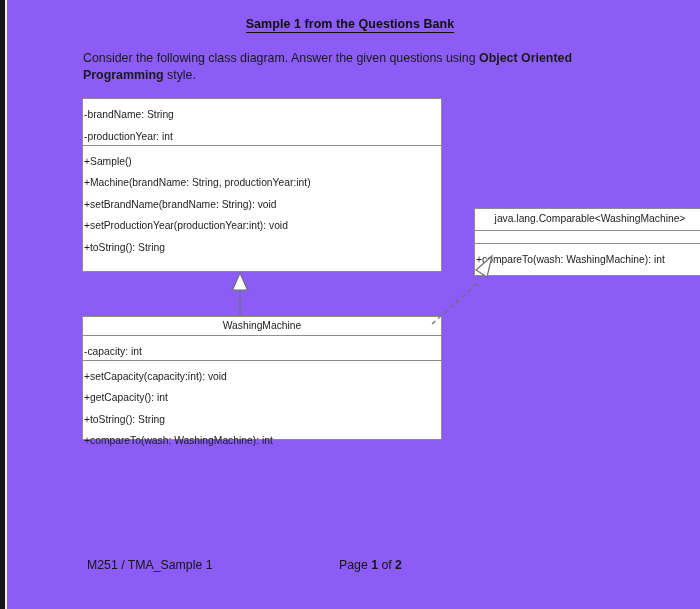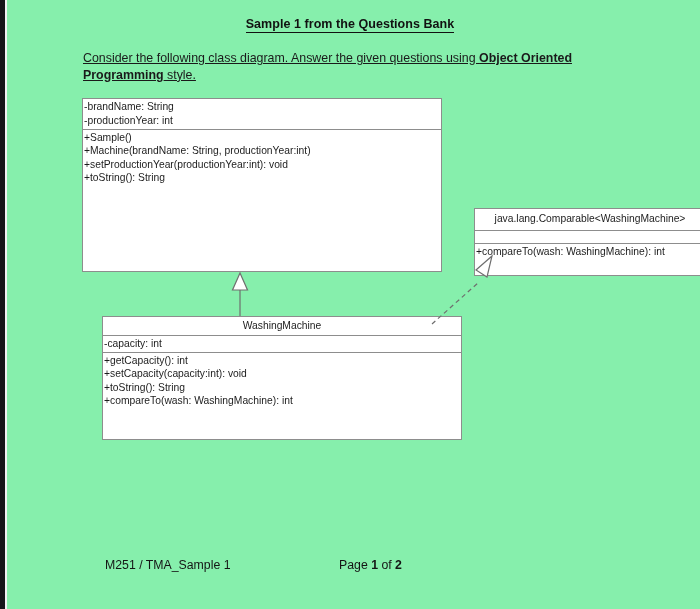--- a/index.html
+++ b/index.html
@@ -14,21 +14,21 @@
     font-family: "Liberation Sans", sans-serif;
     color: #111111;
     position: relative;
     overflow: hidden;
   }
   #page {
     position: absolute;
     left: 0; top: 0;
     width: 700px;
     height: 609px;
-    background: #86efac;
+    background: #8b5cf6;
   }
   
   #left-edge-strip {
     position: absolute;
     left: 0; top: 0;
     width: 5px;
     height: 609px;
     background: #16161a;
   }
   #left-edge-strip2 {
@@ -53,21 +53,20 @@
     border-bottom: 1.6px solid #111;
     padding-bottom: 1px;
   }
   #intro-paragraph {
     position: absolute;
     left: 83px; top: 50px;
     width: 562px;
     font-size: 12.4px;
     line-height: 16.5px;
     color: #1a1a1a;
-    text-decoration: underline;
   }
   #intro-paragraph b { font-weight: bold; }
 
   
   .uml-box {
     position: absolute;
     background: #ffffff;
     border: 1px solid #8d8d8d;
     box-sizing: border-box;
     font-size: 10.3px;
@@ -80,21 +79,21 @@
     border-top: 1px solid #8d8d8d;
   }
   .uml-header {
     text-align: center;
     padding: 3px 4px 4px 4px;
     line-height: 13.6px;
   }
   .uml-header .stereotype { display: block; }
   .uml-header .classname  { display: block; }
   .uml-row {
-    padding: 0px 2px 0px 1px;
+    padding: 8px 2px 0px 1px;
     line-height: 13.6px;
     white-space: nowrap;
     overflow: hidden;
   }
   .uml-compartment.rows {
     padding: 1px 0 1.5px 0;
   }
   .uml-compartment.empty {
     height: 13px;
   }
@@ -103,21 +102,20 @@
   #box-machine {
     left: 82px; top: 98px;
     width: 360px;
     height: 174px;
   }
   
   #box-washingmachine {
     left: 82px; top: 316px;
     width: 360px;
     height: 124px;
-    margin-left: 20px;
   }
   
   #box-comparable {
     left: 474px; top: 208px;
     width: 232px;
     height: 68px;
   }
 
   
   #generalization-connector {
@@ -139,21 +137,21 @@
   #footer {
     position: absolute;
     left: 83px;
     top: 558px;
     width: 560px;
     font-size: 12.3px;
     color: #151515;
   }
   #footer-left {
     position: absolute;
-    left: 22px; top: 0;
+    left: 4px; top: 0;
   }
   #footer-right {
     position: absolute;
     left: 256px; top: 0;
   }
   #footer-right b { font-weight: bold; }
 </style>
 </head>
 <body>
 
@@ -167,20 +165,21 @@
   <div id="intro-paragraph"><span>Consider the following class diagram. Answer the given questions using </span><b>Object Oriented Programming</b><span> style.</span></div>
 
   <div class="uml-box" id="box-machine">
     <div class="uml-compartment rows">
       <div class="uml-row">-brandName: String</div>
       <div class="uml-row">-productionYear: int</div>
     </div>
     <div class="uml-compartment rows">
       <div class="uml-row">+Sample()</div>
       <div class="uml-row">+Machine(brandName: String, productionYear:int)</div>
+      <div class="uml-row">+setBrandName(brandName: String): void</div>
       <div class="uml-row">+setProductionYear(productionYear:int): void</div>
       <div class="uml-row">+toString(): String</div>
     </div>
   </div>
 
   <div class="uml-box" id="box-comparable">
     <div class="uml-compartment uml-header">
       <span class="classname">java.lang.Comparable&lt;WashingMachine&gt;</span>
     </div>
     <div class="uml-compartment empty"></div>
@@ -190,22 +189,22 @@
   </div>
 
   <div class="uml-box" id="box-washingmachine">
     <div class="uml-compartment uml-header" style="padding:2px 4px 2px 4px;">
       <span class="classname">WashingMachine</span>
     </div>
     <div class="uml-compartment rows">
       <div class="uml-row">-capacity: int</div>
     </div>
     <div class="uml-compartment rows">
+      <div class="uml-row">+setCapacity(capacity:int): void</div>
       <div class="uml-row">+getCapacity(): int</div>
-      <div class="uml-row">+setCapacity(capacity:int): void</div>
       <div class="uml-row">+toString(): String</div>
       <div class="uml-row">+compareTo(wash: WashingMachine): int</div>
     </div>
   </div>
 
   <svg id="generalization-connector" width="24" height="44" viewBox="0 0 24 44">
     <line x1="12" y1="44" x2="12" y2="18" stroke="#6e6e6e" stroke-width="1.2"></line>
     <polygon points="12,1 4.5,18 19.5,18" fill="#ffffff" stroke="#6e6e6e" stroke-width="1.2"></polygon>
   </svg>
 

